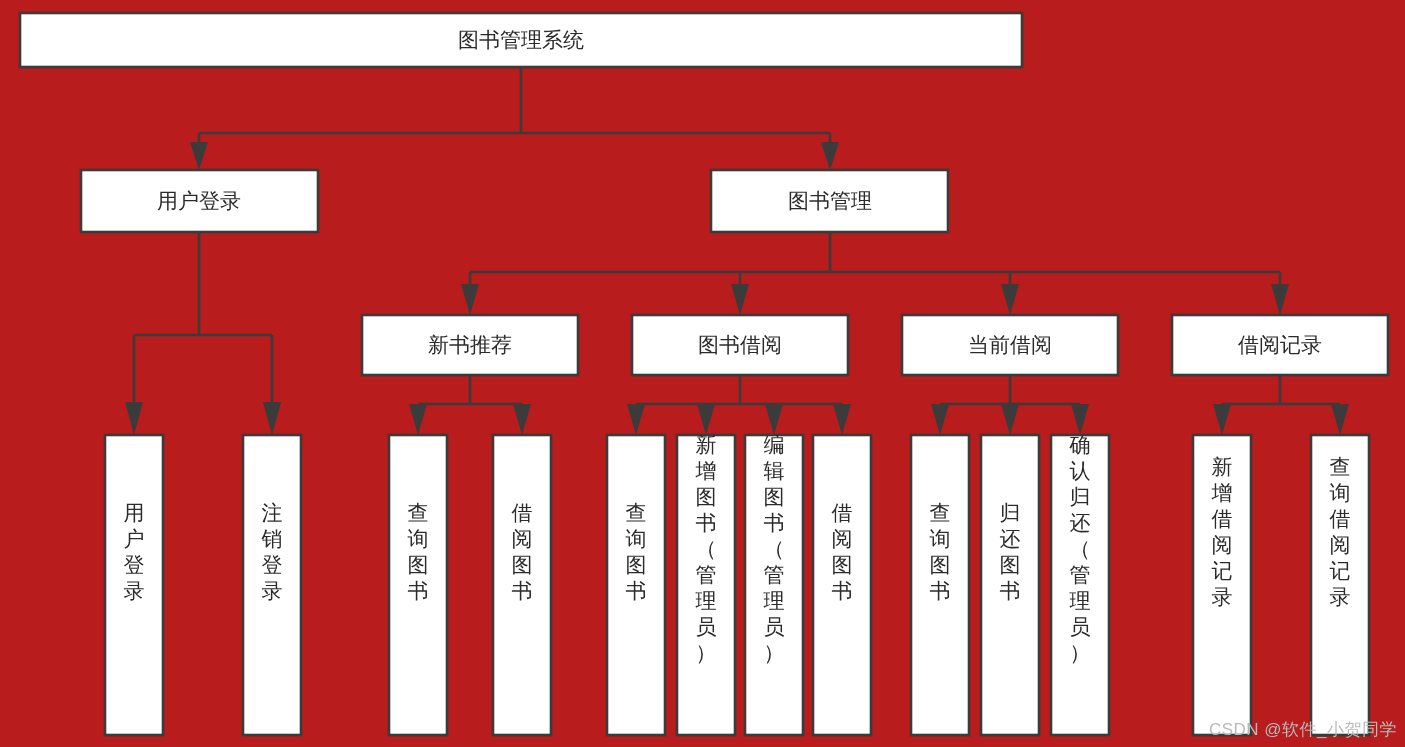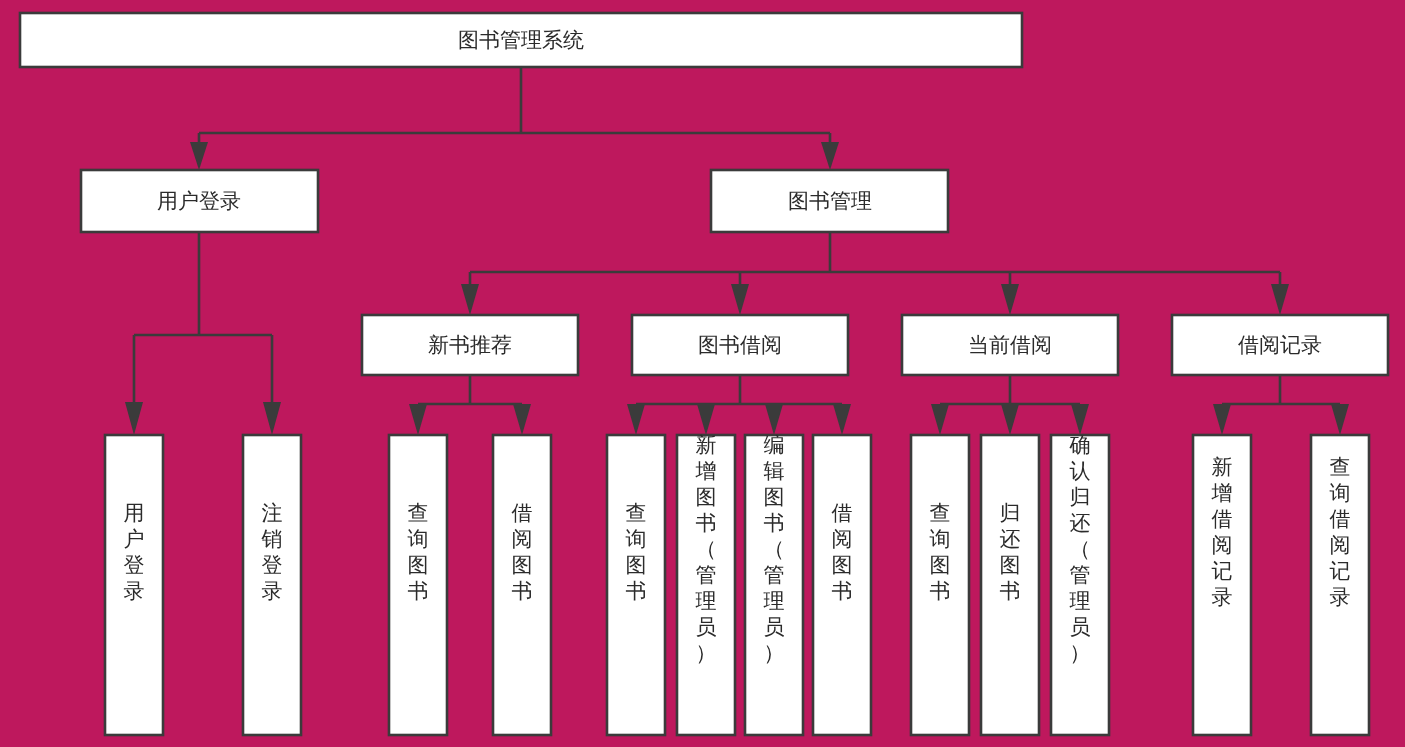--- a/index.html
+++ b/index.html
@@ -10,21 +10,21 @@
   body {
     width: 1405px;
     height: 747px;
     font-family: "Liberation Sans", "DejaVu Sans", sans-serif;
     overflow: hidden;
   }
   #diagram-root {
     position: relative;
     width: 1405px;
     height: 747px;
-    background: #be185d;
+    background: #b91c1c;
   }
   svg.flow {
     position: absolute;
     top: 0;
     left: 0;
     width: 1405px;
     height: 747px;
   }
   .node-box {
     fill: #ffffff;
@@ -224,14 +224,15 @@
       <rect class="node-box" x="1193" y="435" width="58" height="300"></rect>
       <text class="node-label-vert" x="1222" y="474"><tspan x="1222" dy="0">新</tspan><tspan x="1222" dy="26">增</tspan><tspan x="1222" dy="26">借</tspan><tspan x="1222" dy="26">阅</tspan><tspan x="1222" dy="26">记</tspan><tspan x="1222" dy="26">录</tspan></text>
     </g>
     <g>
       <rect class="node-box" x="1311" y="435" width="58" height="300"></rect>
       <text class="node-label-vert" x="1340" y="474"><tspan x="1340" dy="0">查</tspan><tspan x="1340" dy="26">询</tspan><tspan x="1340" dy="26">借</tspan><tspan x="1340" dy="26">阅</tspan><tspan x="1340" dy="26">记</tspan><tspan x="1340" dy="26">录</tspan></text>
     </g>
 
   </svg>
 
+  <div class="watermark">CSDN @软件_小贺同学</div>
 
 </div>
 
 </body></html>

